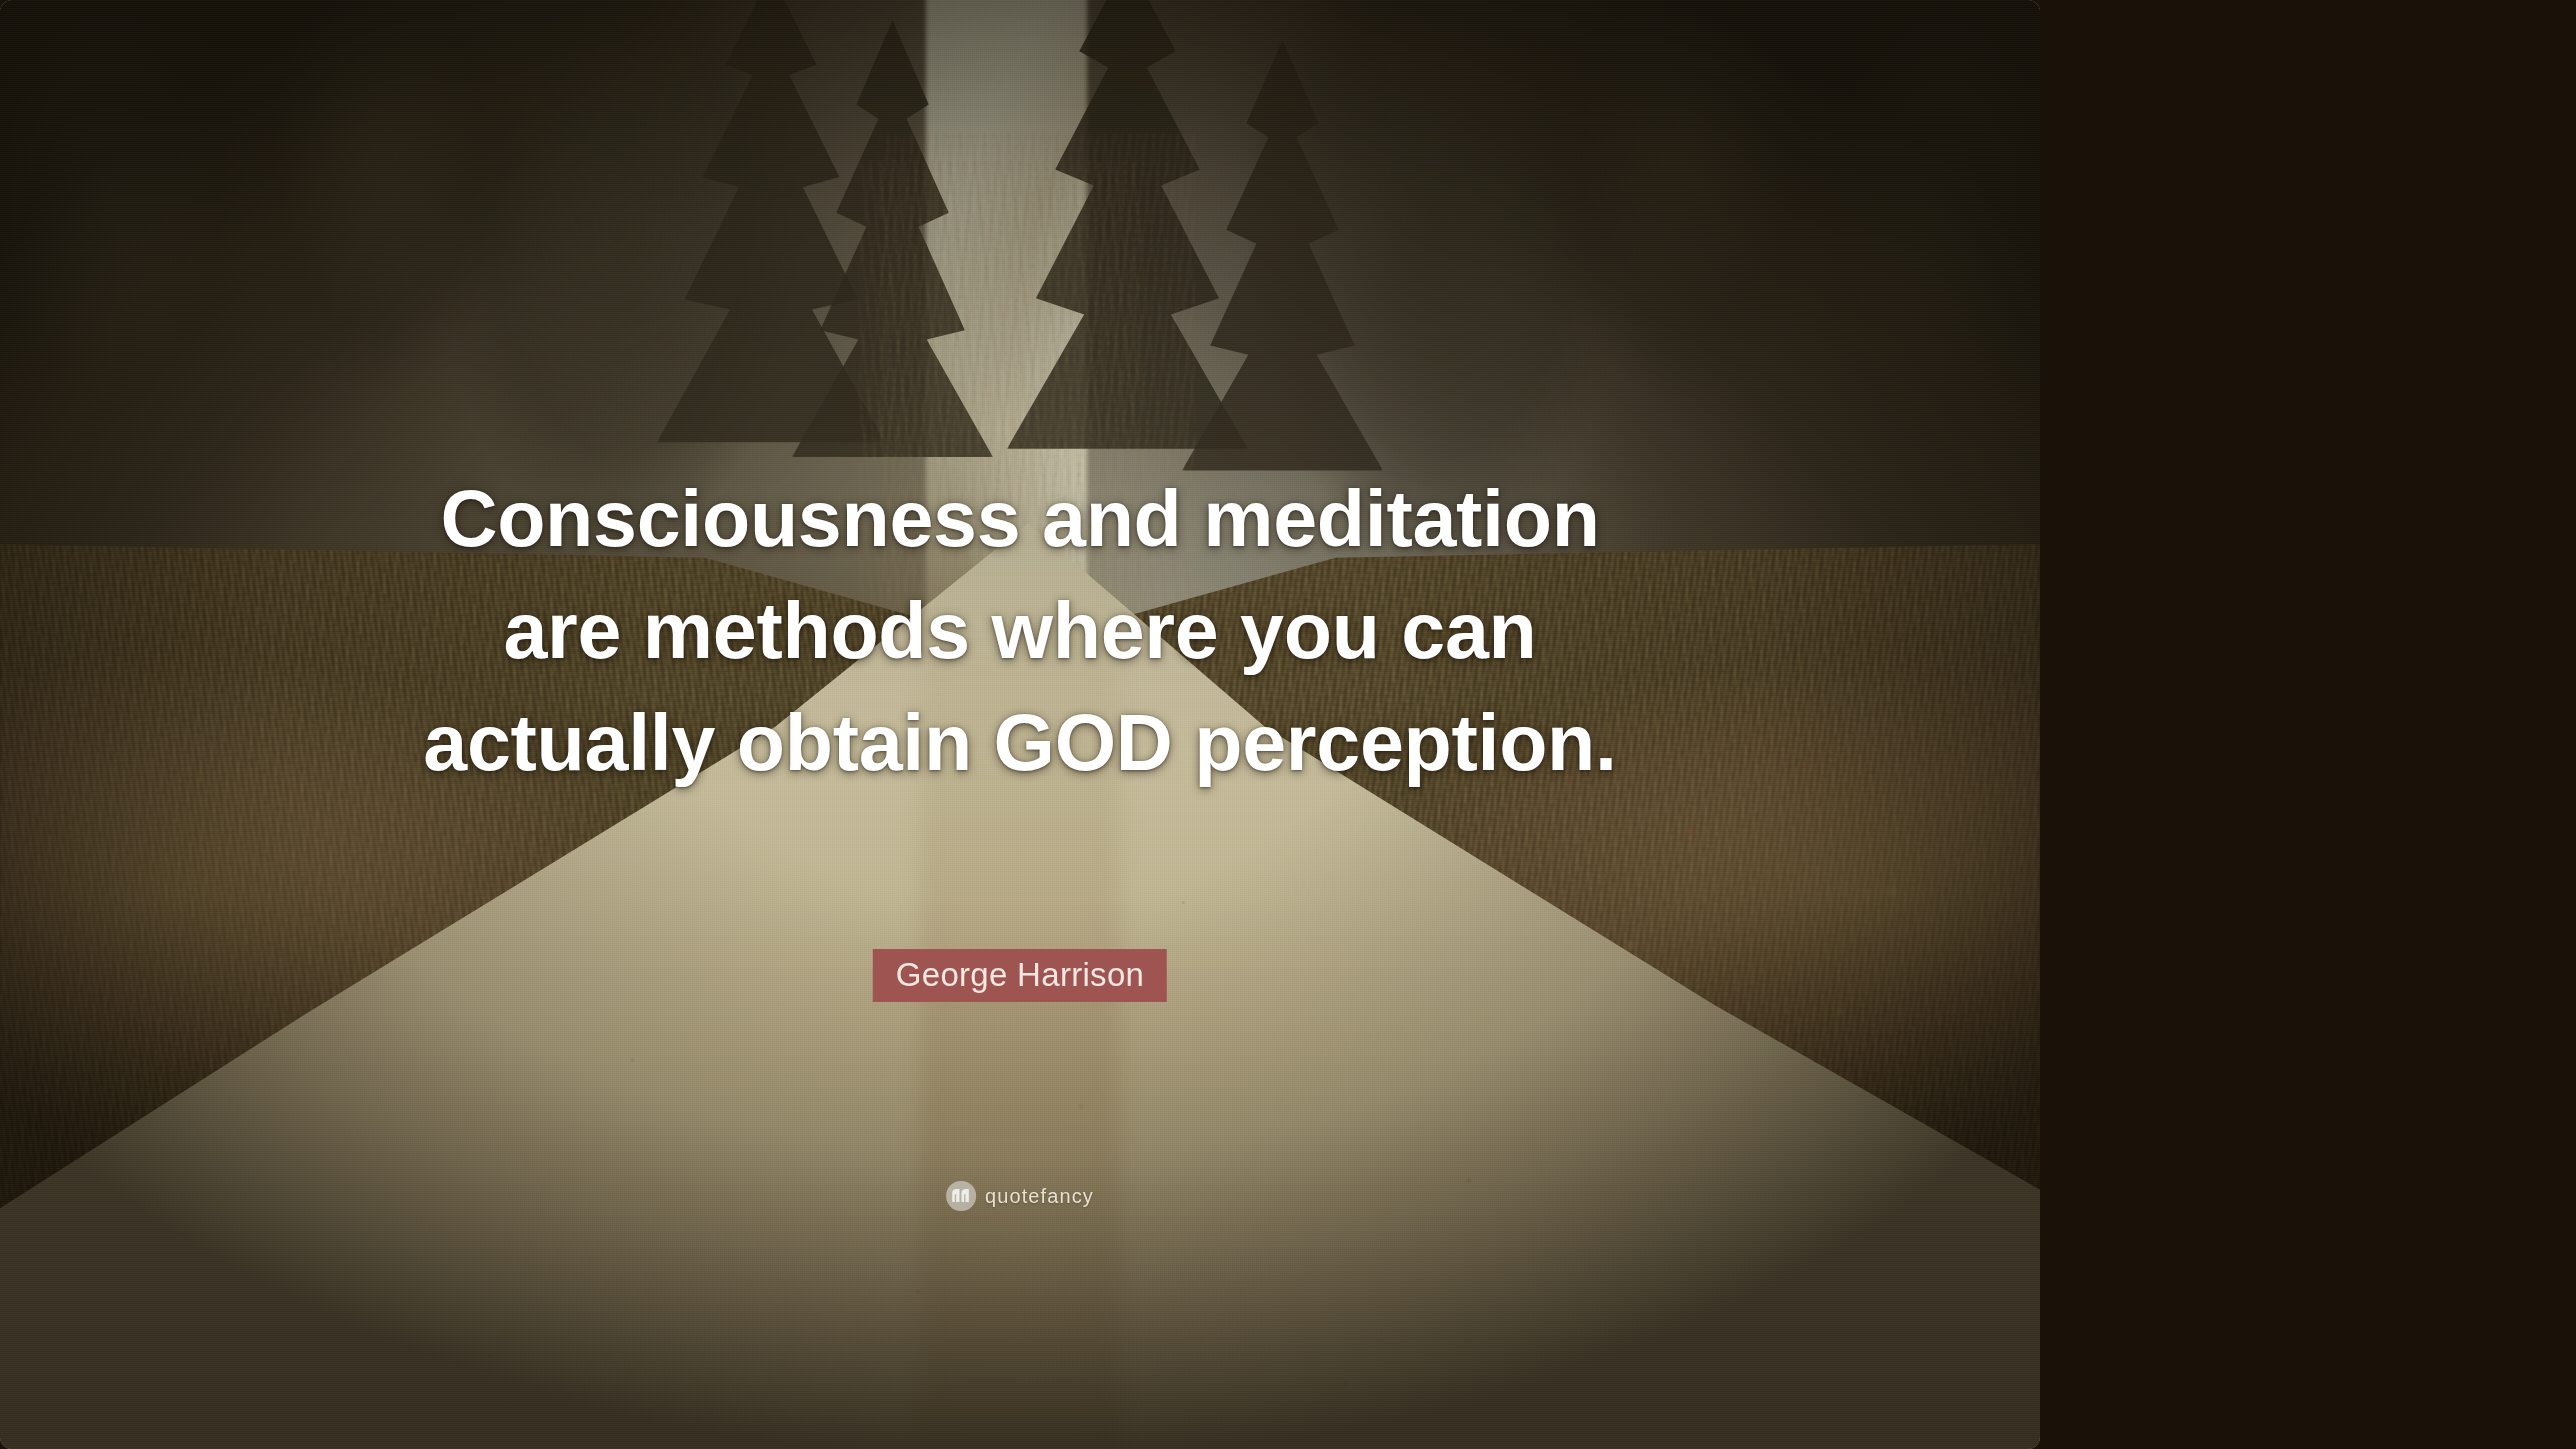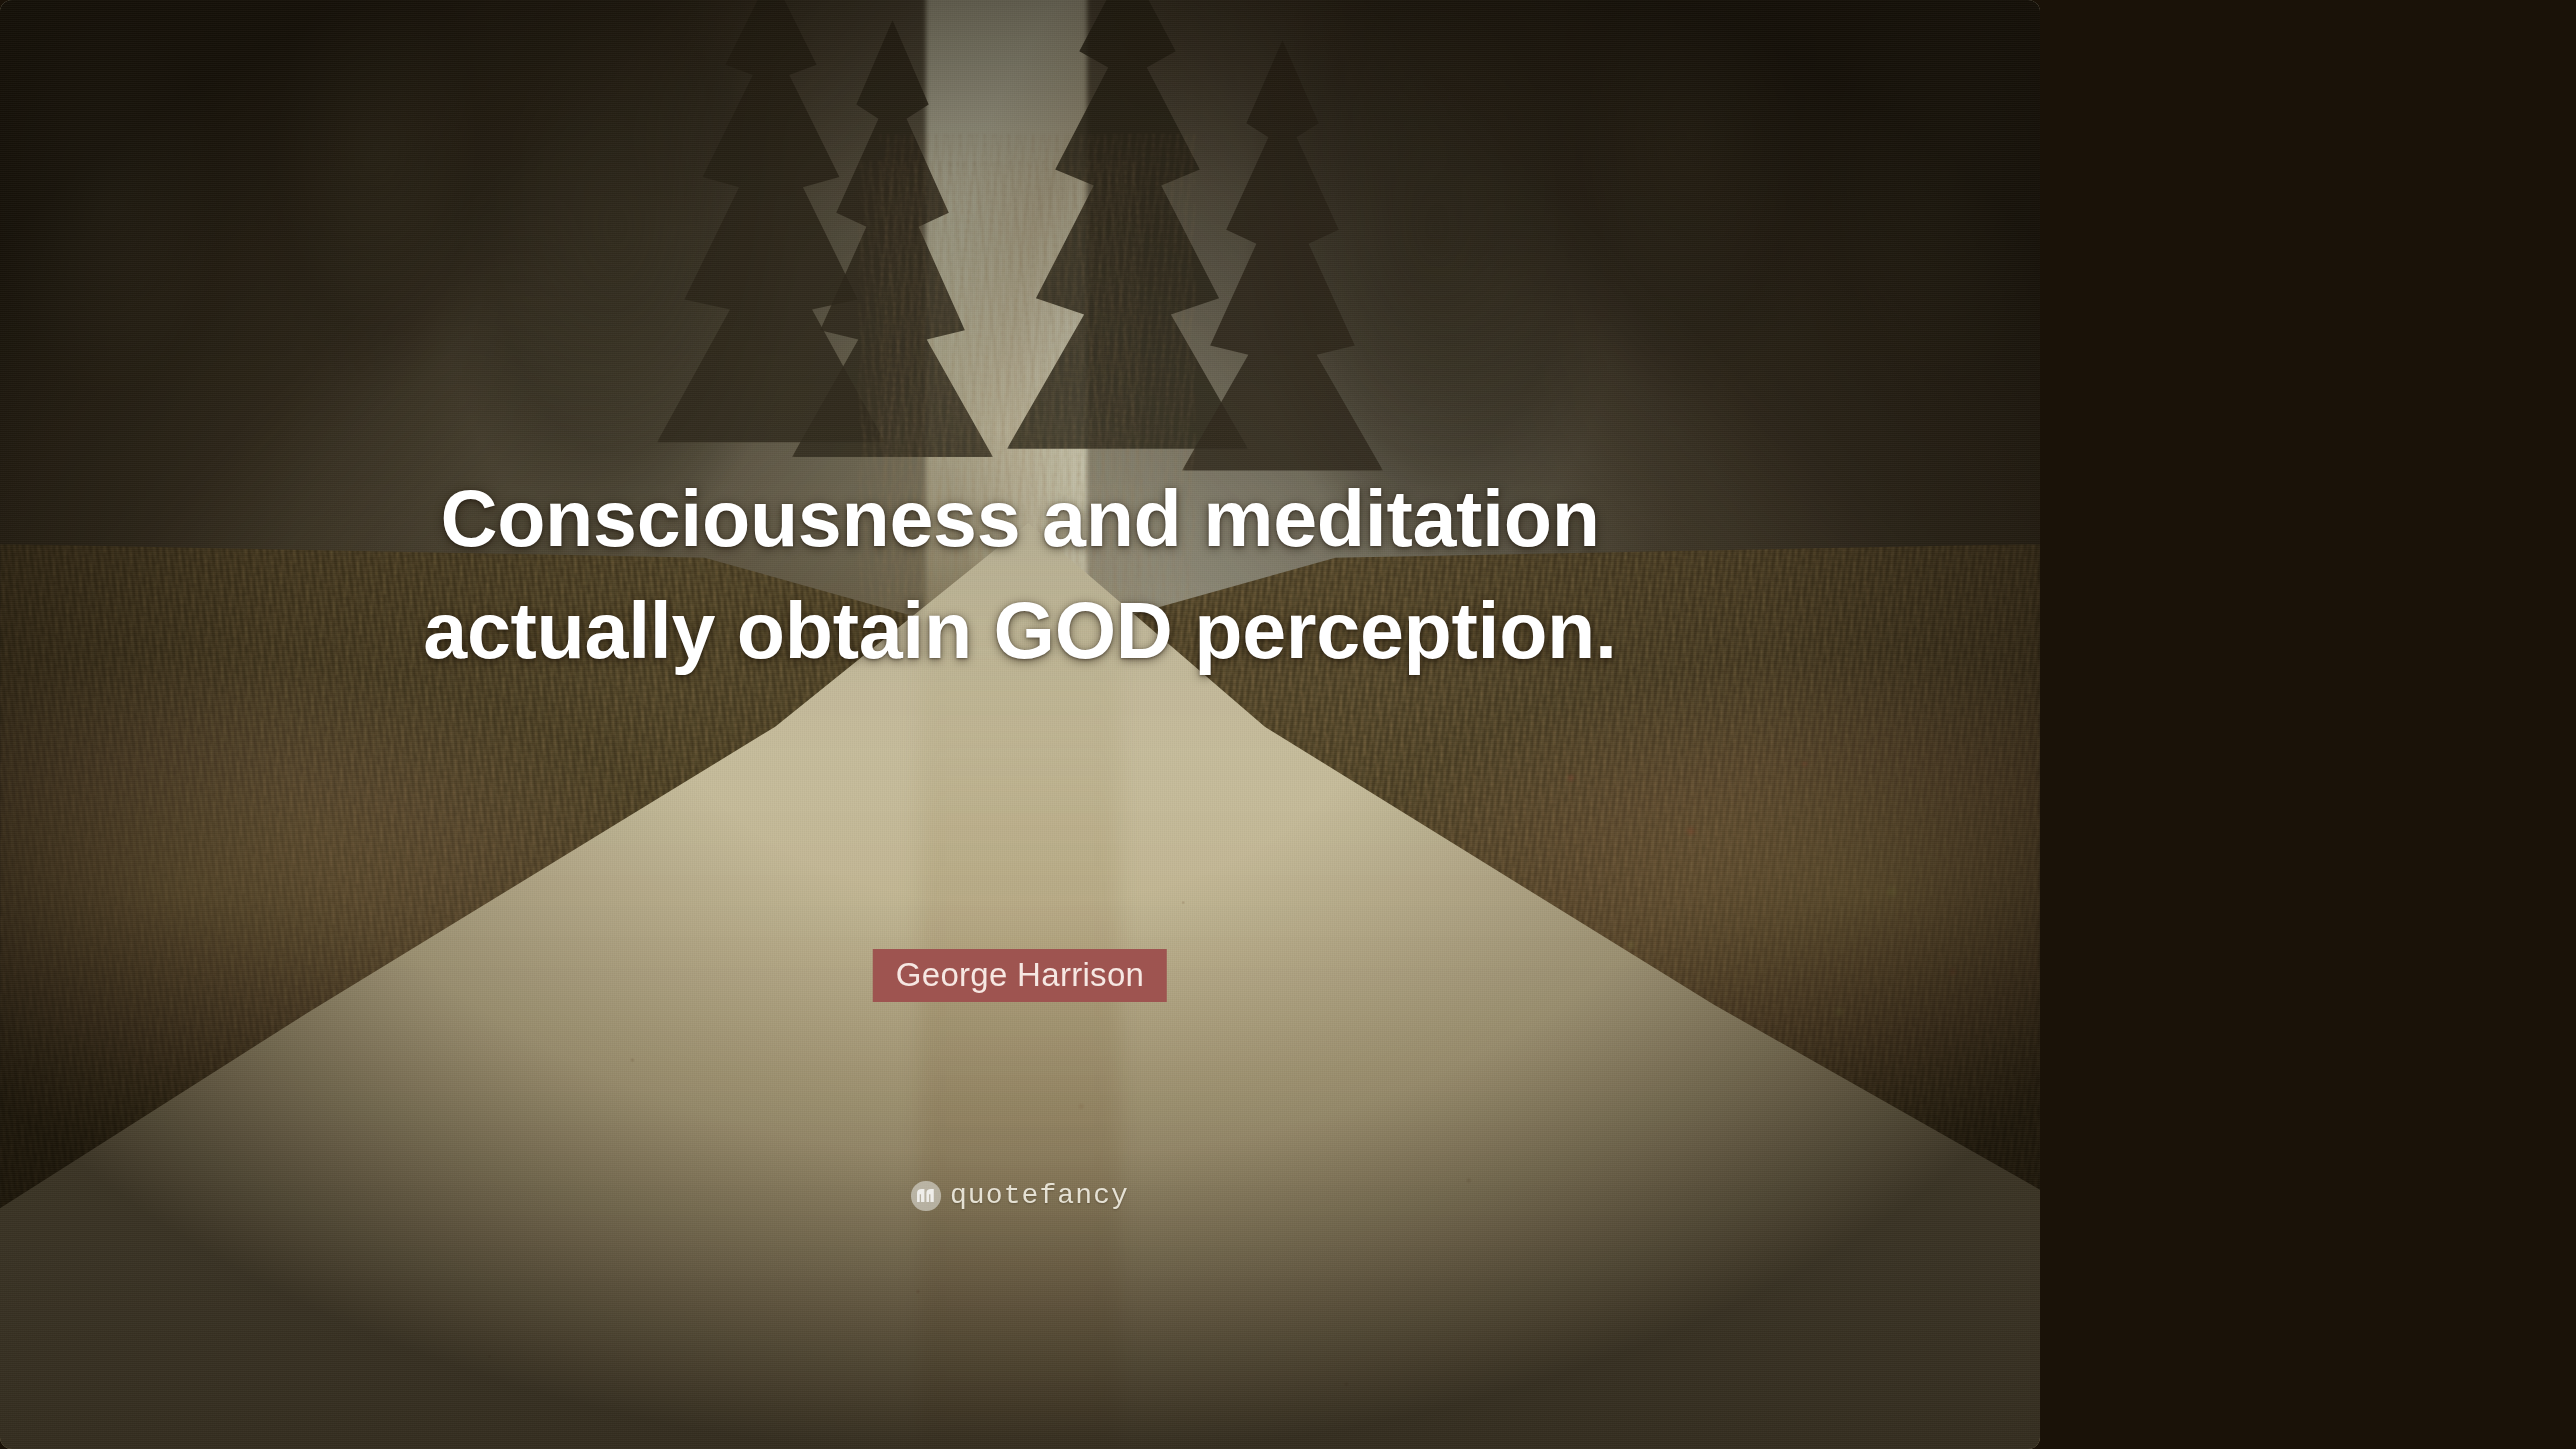--- a/index.html
+++ b/index.html
@@ -271,23 +271,23 @@
     border-radius:50%;
     background:rgba(232,232,228,.62);
     display:flex;
     align-items:center;
     justify-content:center;
     flex:0 0 auto;
   }
   .wm-badge svg { display:block; }
   .wm-text {
     color:#f4f1e6;
-    font-family:Liberation Mono, monospace;
+    font-family:Liberation Sans, sans-serif;
     font-weight:400;
-    font-size:28px;
+    font-size:20px;
     letter-spacing:1.1px;
     line-height:1;
     text-shadow:0 0.7px 2px rgba(40,30,14,.35);
   }
 </style>
 </head>
 <body>
 
 <div id="stage">
 
@@ -319,20 +319,21 @@
     <div class="grade-warm"></div>
     <div class="grade-lift"></div>
     <div class="vignette"></div>
     <div class="grain"></div>
   </div>
 
   <div class="overlay">
 
     <div class="quote-block">
       <span class="quote-line">Consciousness and meditation</span>
+      <span class="quote-line">are methods where you can</span>
       <span class="quote-line">actually obtain GOD perception.</span>
     </div>
 
     <div class="author-badge">George Harrison</div>
 
     <div class="watermark">
       <span class="wm-badge">
         <svg width="17.4" height="13.4" viewBox="0 0 26 20" aria-hidden="true">
           <path d="M0 20 V6 Q0 0 7 0 H11 V20 H6 V8 H4 V20 Z" fill="#ffffff"></path>
           <path d="M14 20 V6 Q14 0 21 0 H25 V20 H20 V8 H18 V20 Z" fill="#ffffff"></path>

